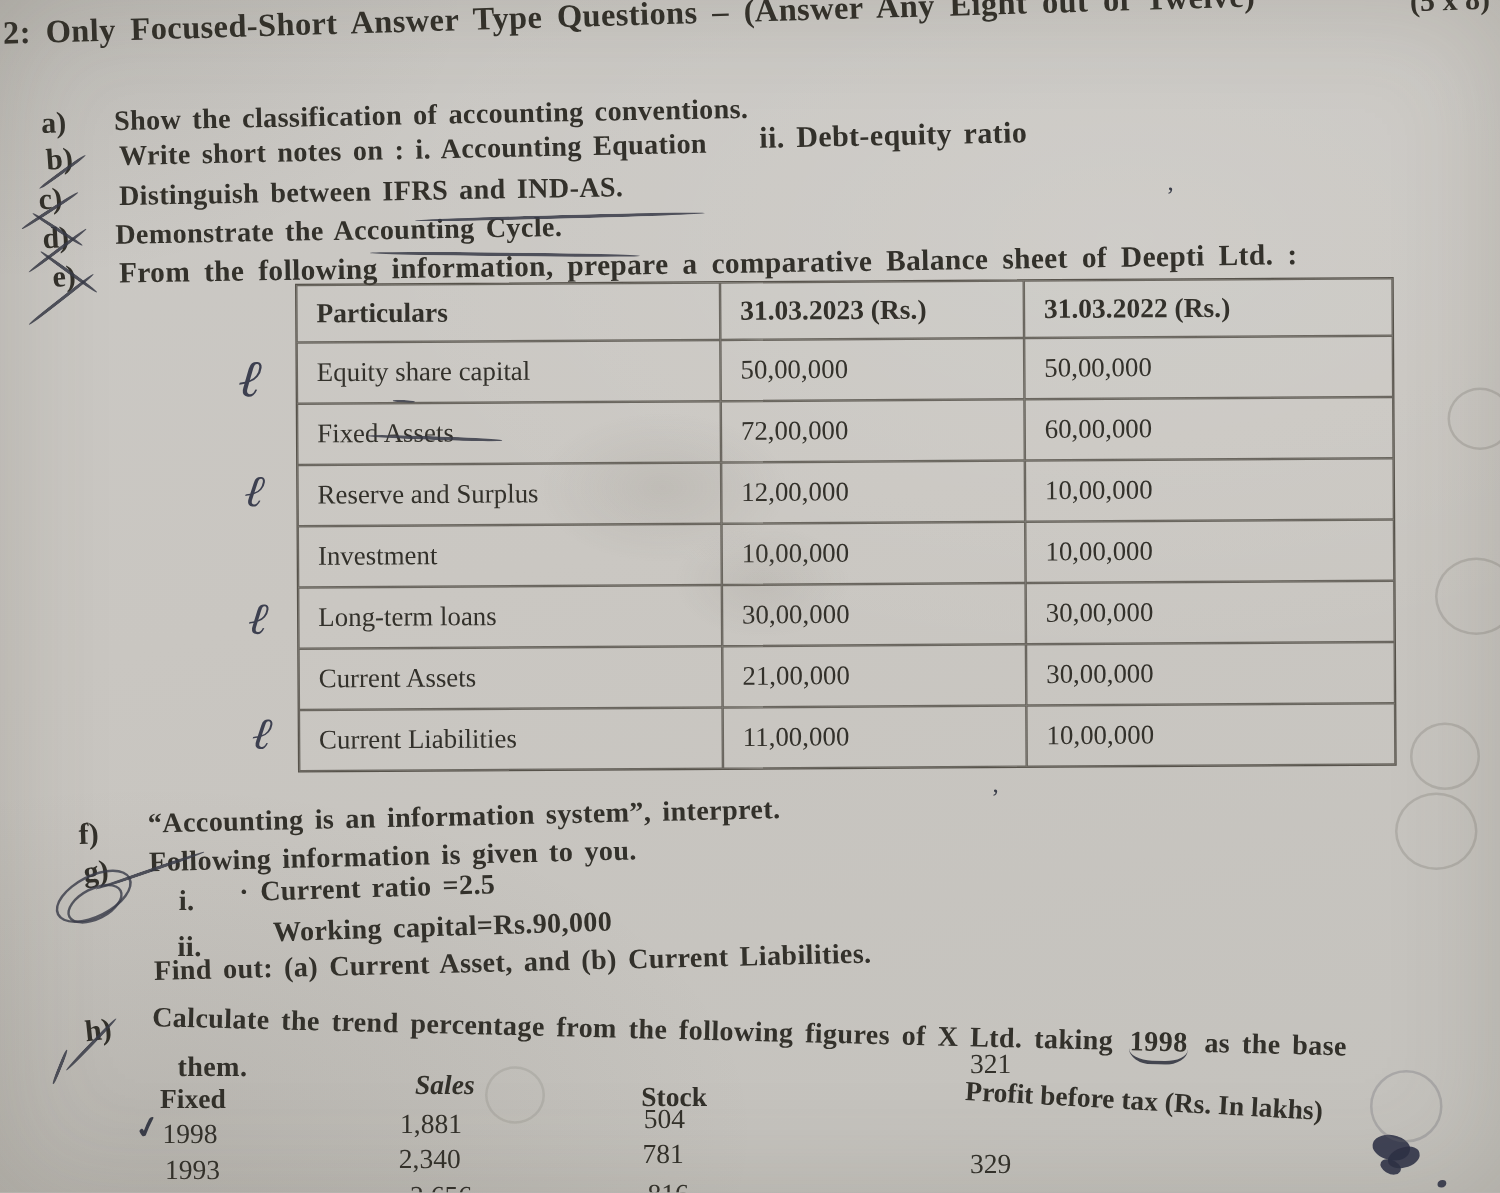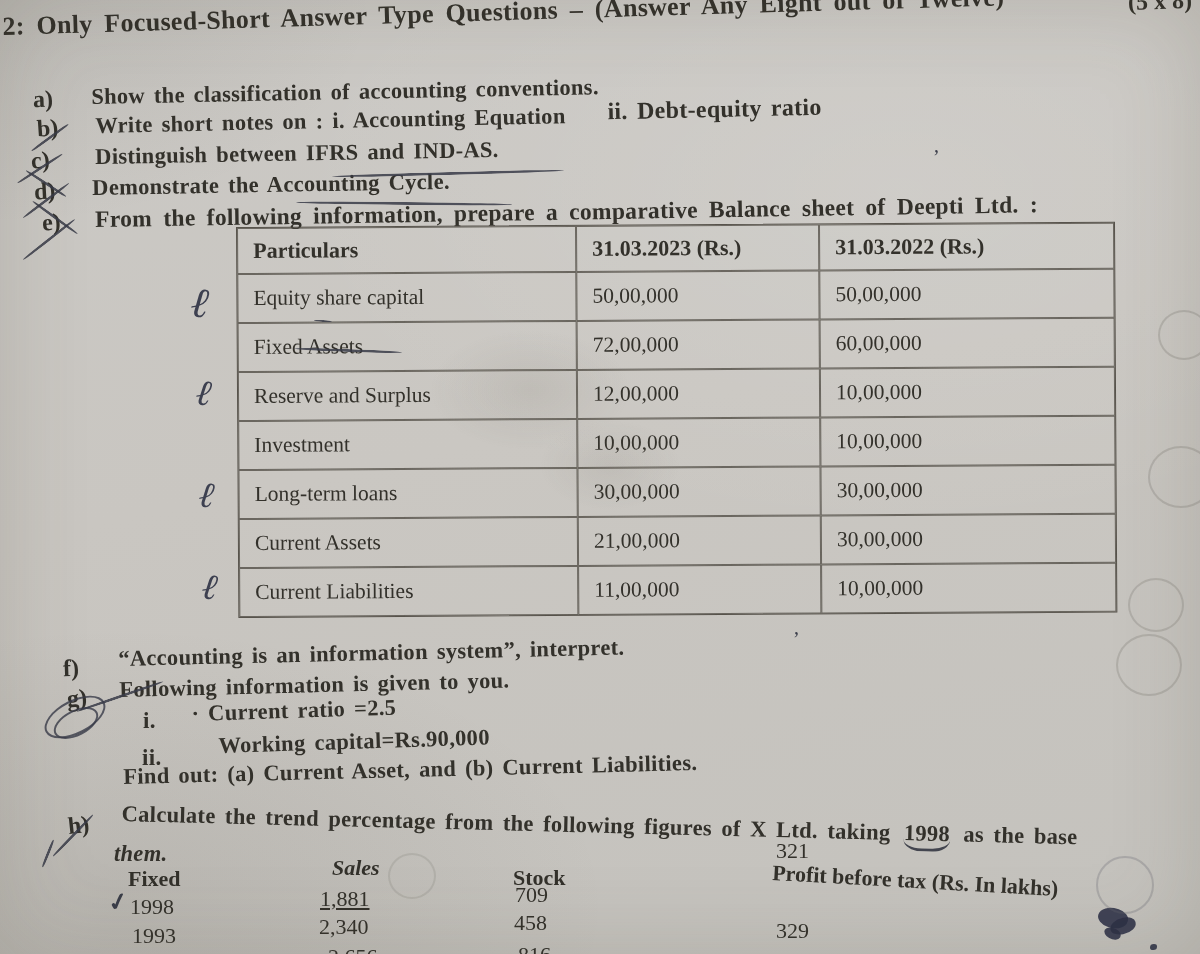--- a/index.html
+++ b/index.html
@@ -116,35 +116,35 @@
     <div class="abs qtext" style="left:142px;top:745px;font-size:23px;">ii.</div>
     <div class="abs qtext rot" style="left:218px;top:733px;transform:rotate(-1.8deg);">Working capital=Rs.90,000</div>
     <div class="abs qtext rot" style="left:123px;top:764px;transform:rotate(-1.4deg);">Find out: (a) Current Asset, and (b) Current Liabilities.</div>
 
     <div class="abs qletter" style="left:68px;top:812px;transform:rotate(-6deg);">h)</div>
     <div class="abs qtext rot" style="left:122px;top:801px;transform:rotate(1.4deg);word-spacing:3.5px;">
       <span>Calculate the trend percentage from the following figures of X Ltd. taking</span>
       <span class="underline-year" style="margin:0 4px;">1998</span>
       <span>as the base</span>
     </div>
-    <div class="abs qtext" style="left:114px;top:841px;font-style:italic;">them.</div>
+    <div class="abs qtext" style="left:142px;top:841px;">them.</div>
 
     <div class="abs tcolhead" style="left:128px;top:866px;">Fixed</div>
     <div class="abs tcolhead" style="left:332px;top:855px;font-style:italic;">Sales</div>
     <div class="abs tcolhead" style="left:513px;top:851px;margin-top:14px;">Stock</div>
     <div class="abs tcolhead rot" style="left:773px;top:860px;transform:rotate(3.2deg);">Profit before tax (Rs. In lakhs)</div>
 
     <div class="abs tval" style="left:130px;top:894px;">1998</div>
-    <div class="abs tval" style="left:320px;top:886px;text-decoration:underline;">1,881</div>
-    <div class="abs tval" style="left:515px;top:882px;">709</div>
+    <div class="abs tval" style="left:320px;top:886px;">1,881</div>
+    <div class="abs tval" style="left:515px;top:882px;">504</div>
     <div class="abs tval" style="left:776px;top:838px;">321</div>
 
     <div class="abs tval" style="left:132px;top:923px;">1993</div>
     <div class="abs tval" style="left:319px;top:914px;">2,340</div>
-    <div class="abs tval" style="left:514px;top:910px;">458</div>
+    <div class="abs tval" style="left:514px;top:910px;">781</div>
     <div class="abs tval" style="left:776px;top:918px;">329</div>
 
     <div class="abs tval" style="left:328px;top:944px;">2,656</div>
     <div class="abs tval" style="left:518px;top:942px;">816</div>
 
     <div class="stroke" style="left:27px;top:136px;width:46px;transform:rotate(-36deg);"></div>
     <div class="stroke" style="left:13px;top:167px;width:54px;transform:rotate(-33deg);"></div>
     <div class="stroke" style="left:17px;top:199px;width:58px;transform:rotate(-37deg);"></div>
     <div class="stroke" style="left:22px;top:182px;width:48px;transform:rotate(33deg);"></div>
     <div class="stroke" style="left:16px;top:238px;width:66px;transform:rotate(-38deg);"></div>

